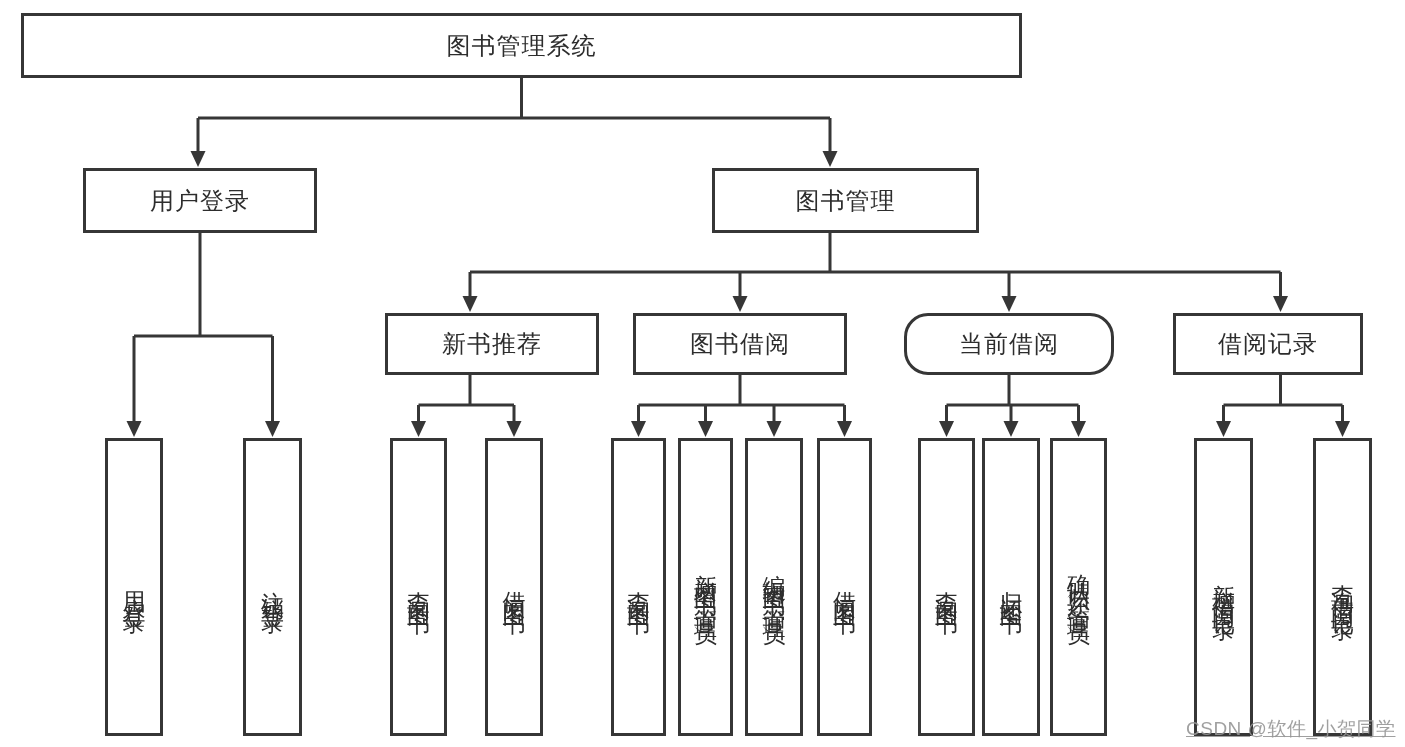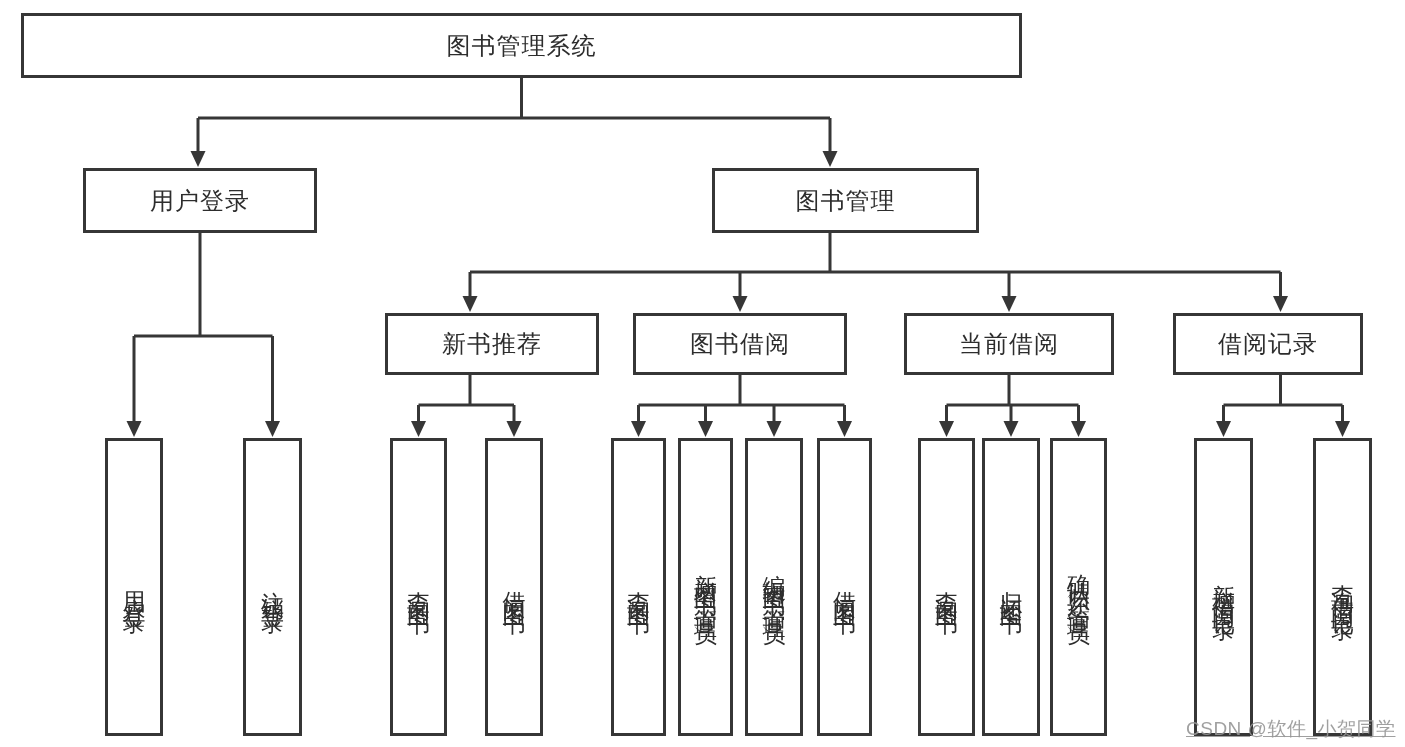--- a/index.html
+++ b/index.html
@@ -93,21 +93,21 @@
   <div class="node" style="left:712px;top:168px;width:267px;height:65px;">
     <span>图书管理</span>
   </div>
 
   <div class="node" style="left:385px;top:313px;width:214px;height:62px;">
     <span>新书推荐</span>
   </div>
   <div class="node" style="left:633px;top:313px;width:214px;height:62px;">
     <span>图书借阅</span>
   </div>
-  <div class="node" style="left:904px;top:313px;width:210px;height:62px;">
+  <div class="node" style="left:904px;top:313px;width:210px;height:62px;border-radius:24px;">
     <span>当前借阅</span>
   </div>
   <div class="node" style="left:1173px;top:313px;width:190px;height:62px;">
     <span>借阅记录</span>
   </div>
 
   <div class="node vert" style="left:105px;top:438px;width:58px;height:298px;">
     <span class="vtext">用户登录</span>
   </div>
   <div class="node vert" style="left:243px;top:438px;width:59px;height:298px;">

